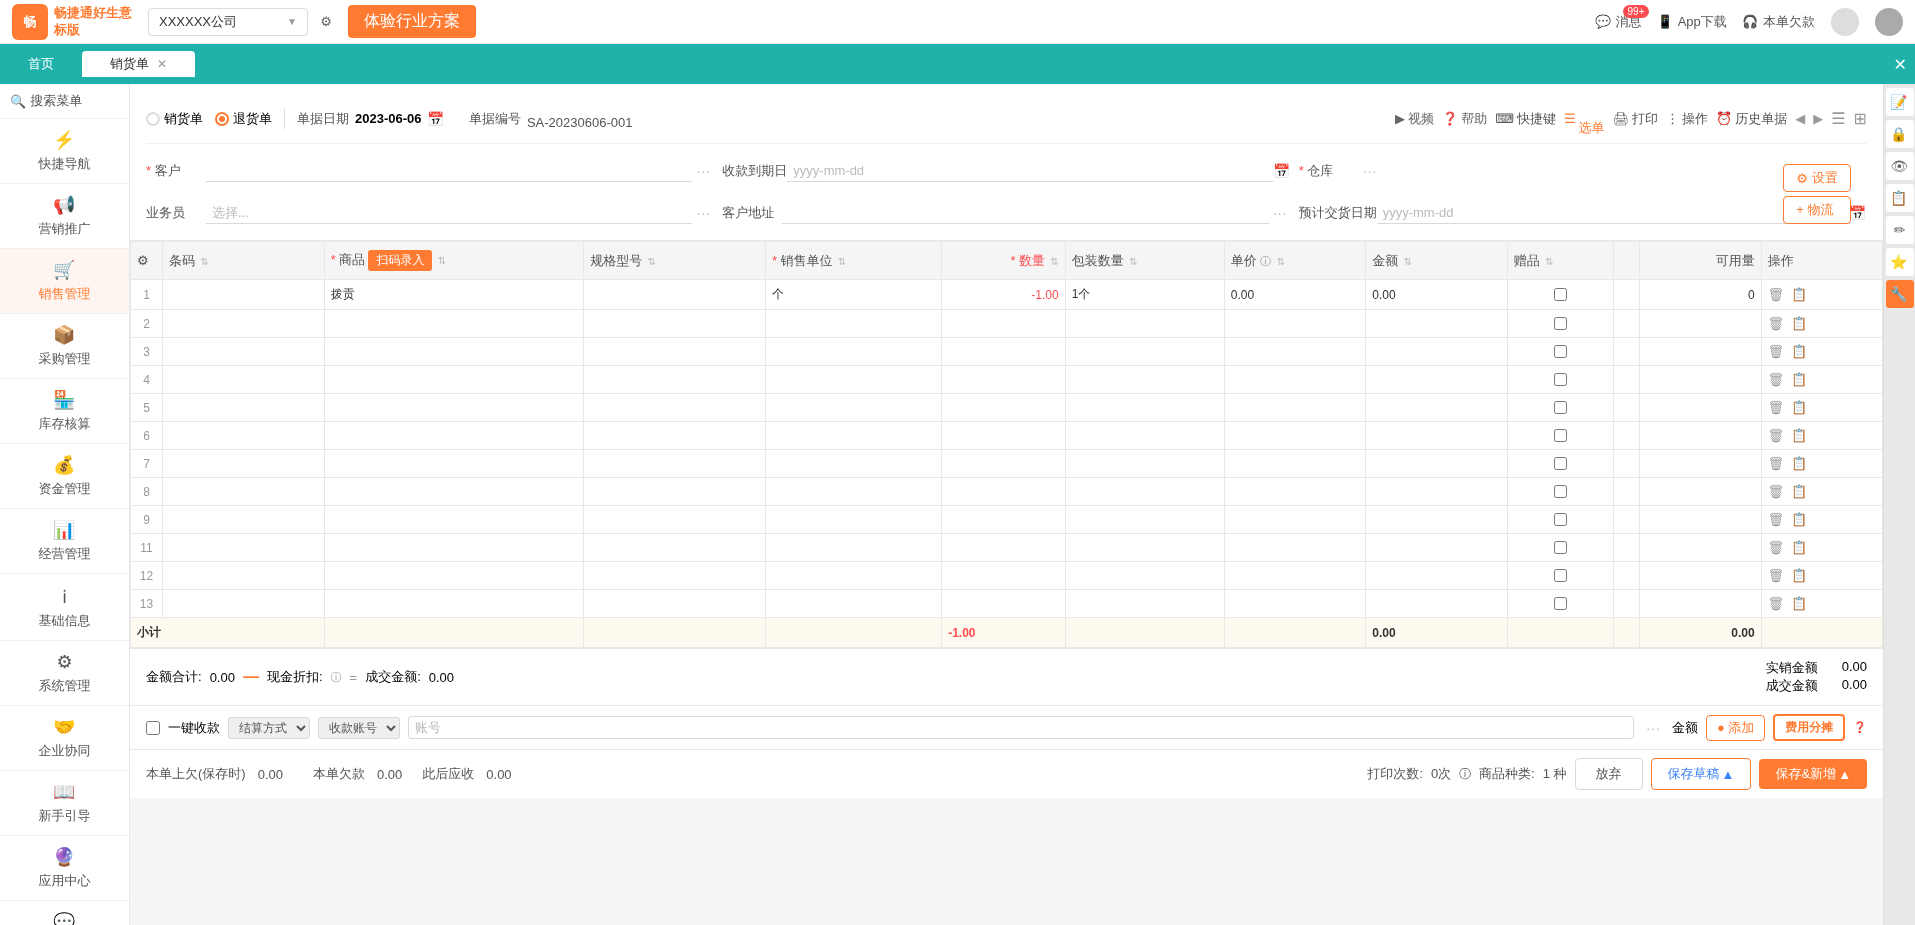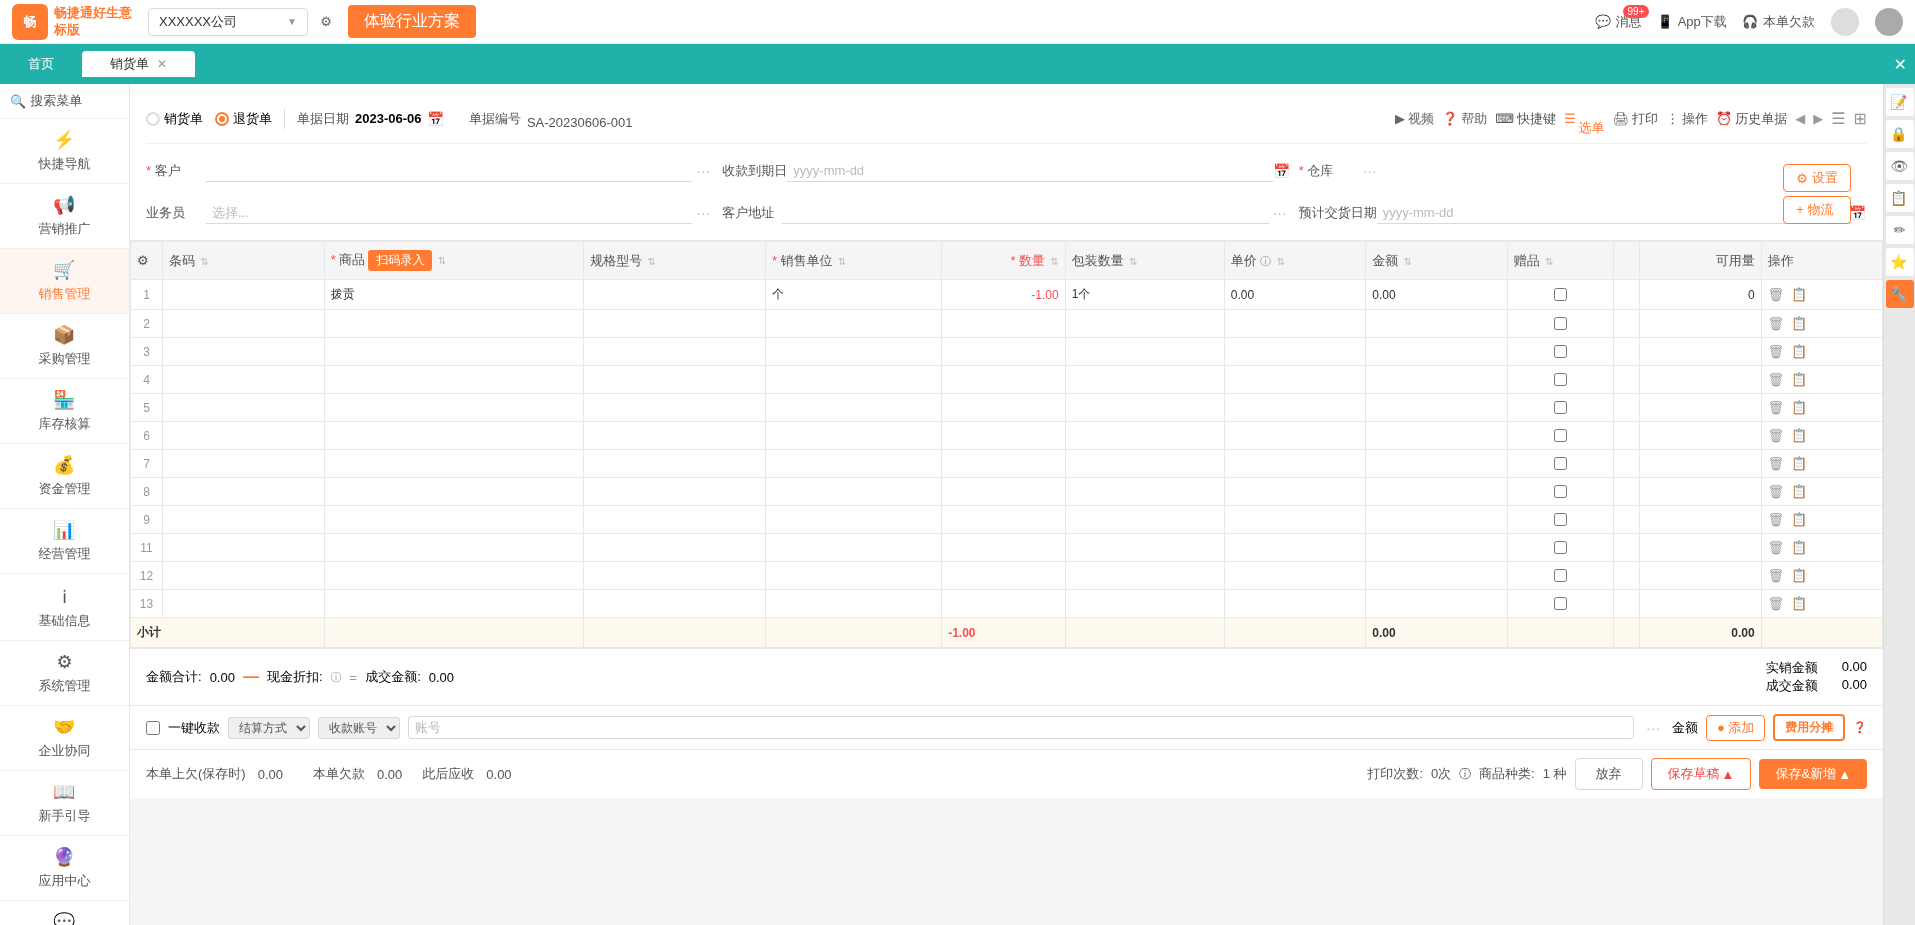--- a/index.html
+++ b/index.html
@@ -103,21 +103,21 @@
     .payment-row { background: #fff; padding: 8px 16px; border-top: 1px solid #e8e8e8; display: flex; align-items: center; gap: 8px; font-size: 13px; }
     .checkbox-sm { width: 14px; height: 14px; cursor: pointer; }
     .select-sm { border: 1px solid #d9d9d9; border-radius: 3px; padding: 2px 6px; font-size: 12px; color: #555; }
     .add-btn-orange { background: #fff; border: 1px solid #ff7b31; color: #ff7b31; border-radius: 4px; padding: 3px 10px; cursor: pointer; font-size: 12px; }
     .expense-btn { background: #fff; border: 2px solid #ff7b31; color: #ff7b31; border-radius: 4px; padding: 3px 10px; cursor: pointer; font-size: 12px; font-weight: bold; }
 
     
     .bottom-bar { background: #fff; border-top: 1px solid #e8e8e8; padding: 8px 16px; display: flex; align-items: center; gap: 12px; font-size: 12px; color: #555; }
     .bottom-right { margin-left: auto; display: flex; align-items: center; gap: 8px; }
     .abandon-btn { background: #fff; border: 1px solid #d9d9d9; color: #555; border-radius: 4px; padding: 6px 20px; cursor: pointer; font-size: 13px; }
-    .save-draft-btn { background: #fff; border: 1px solid #ff7b31; color: #ef4444; border-radius: 4px; padding: 6px 16px; cursor: pointer; font-size: 13px; display: flex; align-items: center; gap: 2px; }
+    .save-draft-btn { background: #fff; border: 1px solid #ff7b31; color: #3b82f6; border-radius: 4px; padding: 6px 16px; cursor: pointer; font-size: 13px; display: flex; align-items: center; gap: 2px; }
     .save-new-btn { background: #ff7b31; color: #fff; border: none; border-radius: 4px; padding: 6px 16px; cursor: pointer; font-size: 13px; display: flex; align-items: center; gap: 2px; }
 
     
     .right-panel { width: 32px; background: #e8e8e8; display: flex; flex-direction: column; align-items: center; padding: 4px 0; gap: 4px; border-left: 1px solid #ddd; }
     .rp-btn { width: 28px; height: 28px; display: flex; align-items: center; justify-content: center; cursor: pointer; color: #666; font-size: 14px; background: #fff; border-radius: 3px; }
     .rp-btn.orange { background: #ff7b31; color: #fff; }
 
     .checkbox-cell { display: flex; align-items: center; justify-content: center; }
   </style>
 </head>

